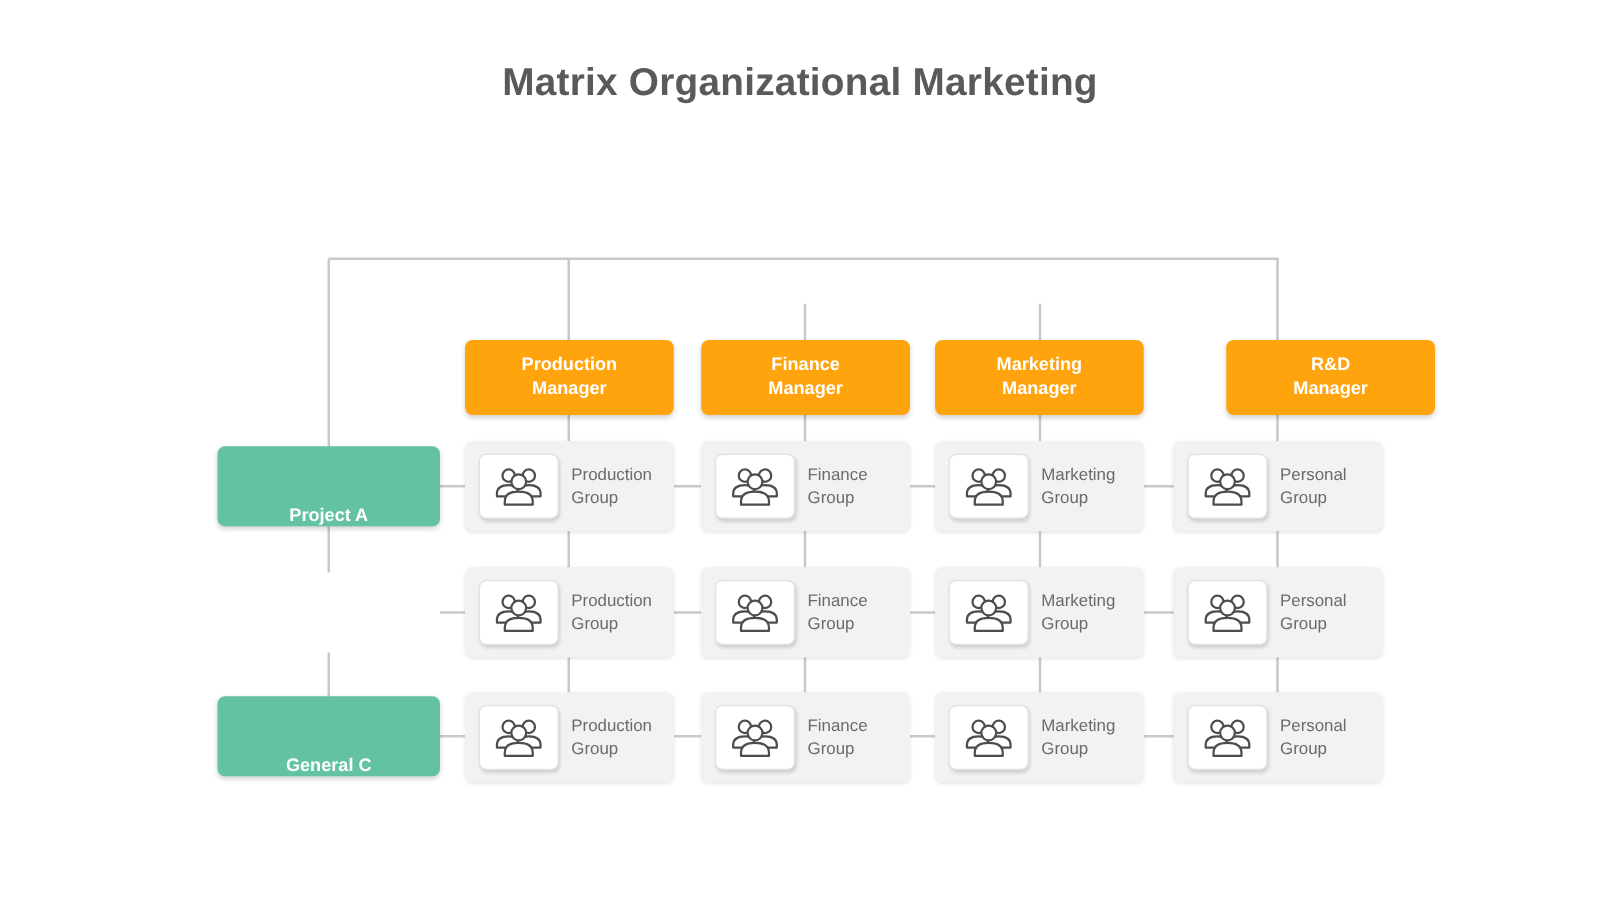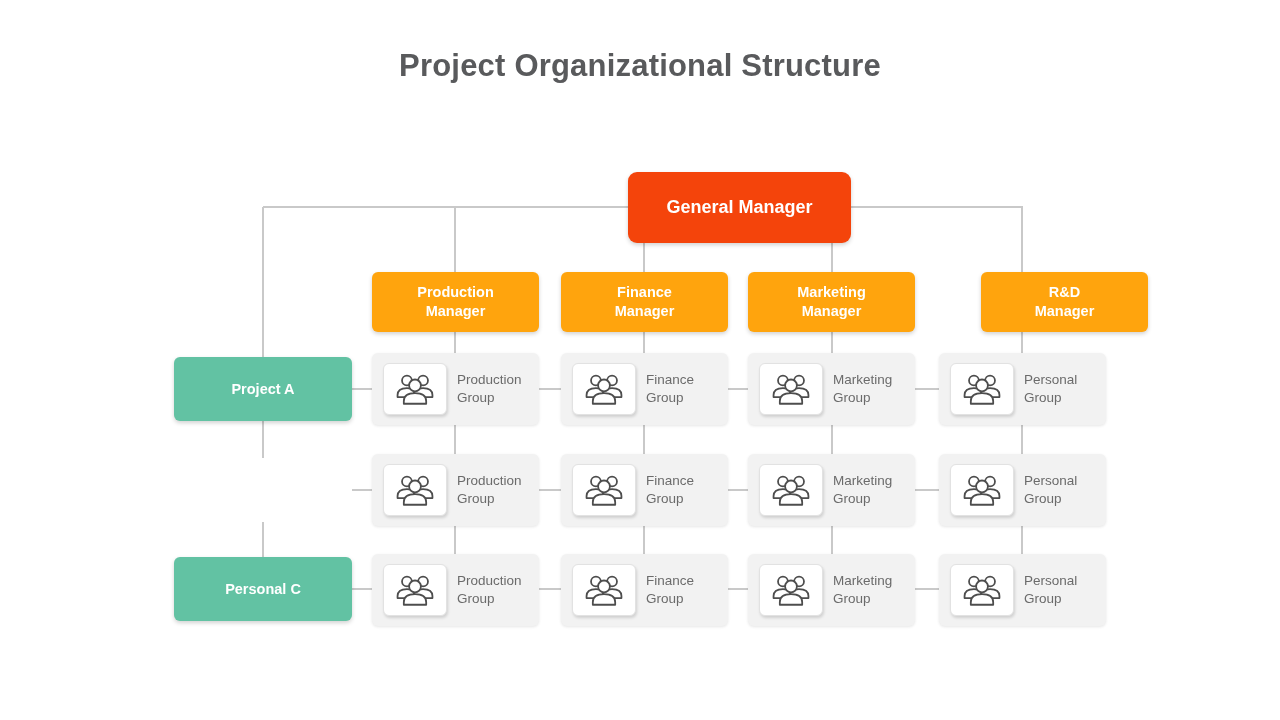--- a/index.html
+++ b/index.html
@@ -10,21 +10,21 @@
   .ln{position:absolute;background:var(--line,#C9C9C9);display:block;}
   .h{height:2px;} .v{width:2px;}
   .node{position:absolute;display:flex;flex-direction:column;justify-content:center;
         align-items:center;text-align:center;color:var(--node-text,#fff);font-weight:bold;
         box-shadow:0 2px 4px rgba(0,0,0,.18);}
   .gm{left:628px;top:172px;width:223px;height:71px;border-radius:9px;
       background:var(--general-manager-bg,#F4440B);font-size:18px;}
   .mgr{top:272px;width:167px;height:60px;border-radius:6px;
        background:var(--manager-bg,#FFA40D);font-size:14.5px;line-height:1.32;}
   .prj{left:174px;width:178px;height:64px;border-radius:6px;
-       background:var(--project-bg,#62C2A3);font-size:14.5px;}
+       background:var(--project-bg,#62C2A3);font-size:14.5px;justify-content:flex-end;}
   .cell{position:absolute;width:167px;height:72px;border-radius:6px;
         background:var(--cell-bg,#F2F2F2);display:flex;align-items:center;
         box-shadow:0 1px 3px rgba(0,0,0,.10);}
   .iconbox{width:62px;height:50px;margin-left:11px;border-radius:6px;background:#fff;
            border:1px solid #E2E2E2;box-shadow:1px 2px 3px rgba(0,0,0,.14);
            display:flex;align-items:center;justify-content:center;flex:0 0 auto;}
   .clabel{margin-left:10px;font-size:13.5px;color:var(--label-text,#6B6B6B);line-height:1.32;}
   .clabel span{display:block;}
   .mgr span{display:block;}
   .defs{position:absolute;width:0;height:0;overflow:hidden;}
@@ -40,21 +40,21 @@
       <circle cx="31" cy="9.5" r="5.5"></circle>
       <path d="M20.5 28 v-2.2 q0 -7.8 10.5 -7.8 q10.5 0 10.5 7.8 V28 Z"></path>
       <circle cx="22" cy="15" r="6.6"></circle>
       <path d="M9.5 35.5 v-2.8 q0 -9 12.5 -9 q12.5 0 12.5 9 v2.8 Z"></path>
     </g>
   </defs>
 </svg>
 
 <div class="stage">
 
-  <h1 class="title">Project Organizational Structure</h1>
+  <h1 class="title">Matrix Organizational Marketing</h1>
 
   <i class="ln h" style="left:263px;top:206px;width:760px"></i>
   <i class="ln v" style="left:262px;top:207px;height:150px"></i>
   <i class="ln v" style="left:454px;top:207px;height:65px"></i>
   <i class="ln v" style="left:1021px;top:207px;height:65px"></i>
   <i class="ln v" style="left:643px;top:243px;height:30px"></i>
   <i class="ln v" style="left:831px;top:243px;height:30px"></i>
 
   <i class="ln v" style="left:454px;top:332px;height:21px"></i>
   <i class="ln v" style="left:643px;top:332px;height:21px"></i>
@@ -78,23 +78,20 @@
   <i class="ln h" style="left:915px;top:388px;width:24px"></i>
   <i class="ln h" style="left:352px;top:489px;width:20px"></i>
   <i class="ln h" style="left:539px;top:489px;width:22px"></i>
   <i class="ln h" style="left:728px;top:489px;width:20px"></i>
   <i class="ln h" style="left:915px;top:489px;width:24px"></i>
   <i class="ln h" style="left:352px;top:588px;width:20px"></i>
   <i class="ln h" style="left:539px;top:588px;width:22px"></i>
   <i class="ln h" style="left:728px;top:588px;width:20px"></i>
   <i class="ln h" style="left:915px;top:588px;width:24px"></i>
 
-  <div class="node gm">
-    <span>General Manager</span>
-  </div>
 
   <div class="node mgr" style="left:372px">
     <span>Production</span>
     <span>Manager</span>
   </div>
   <div class="node mgr" style="left:561px">
     <span>Finance</span>
     <span>Manager</span>
   </div>
   <div class="node mgr" style="left:748px">
@@ -103,21 +100,21 @@
   </div>
   <div class="node mgr" style="left:981px">
     <span>R&amp;D</span>
     <span>Manager</span>
   </div>
 
   <div class="node prj" style="top:357px">
     <span>Project A</span>
   </div>
   <div class="node prj" style="top:557px">
-    <span>Personal C</span>
+    <span>General C</span>
   </div>
 
   <div class="cell" style="left:372px;top:353px">
     <div class="iconbox">
         <svg width="40" height="34" viewBox="0 0 44 38">
           <use href="#ppl"></use>
         </svg>
       </div>
     <div class="clabel">
       <span>Production</span>

